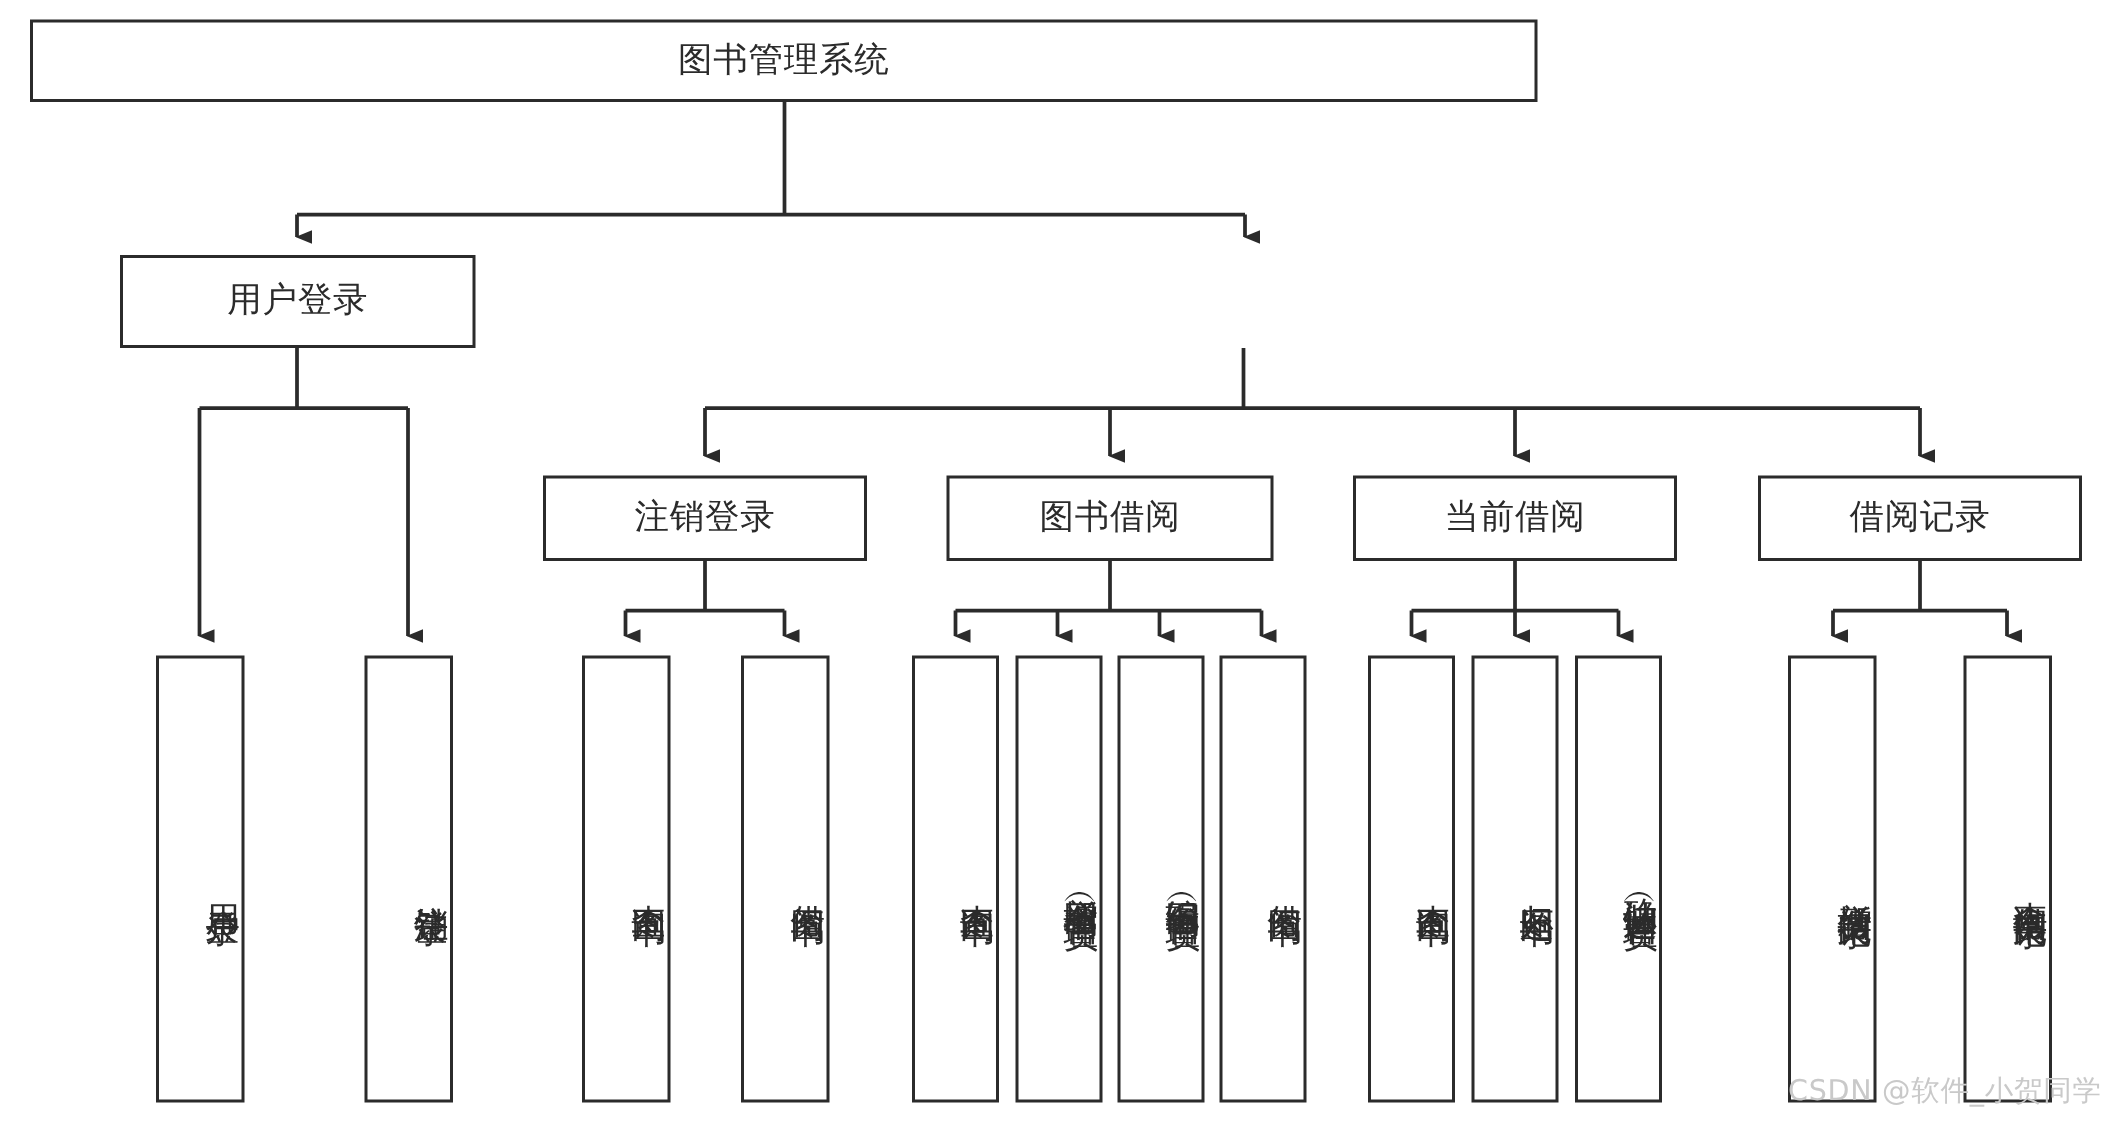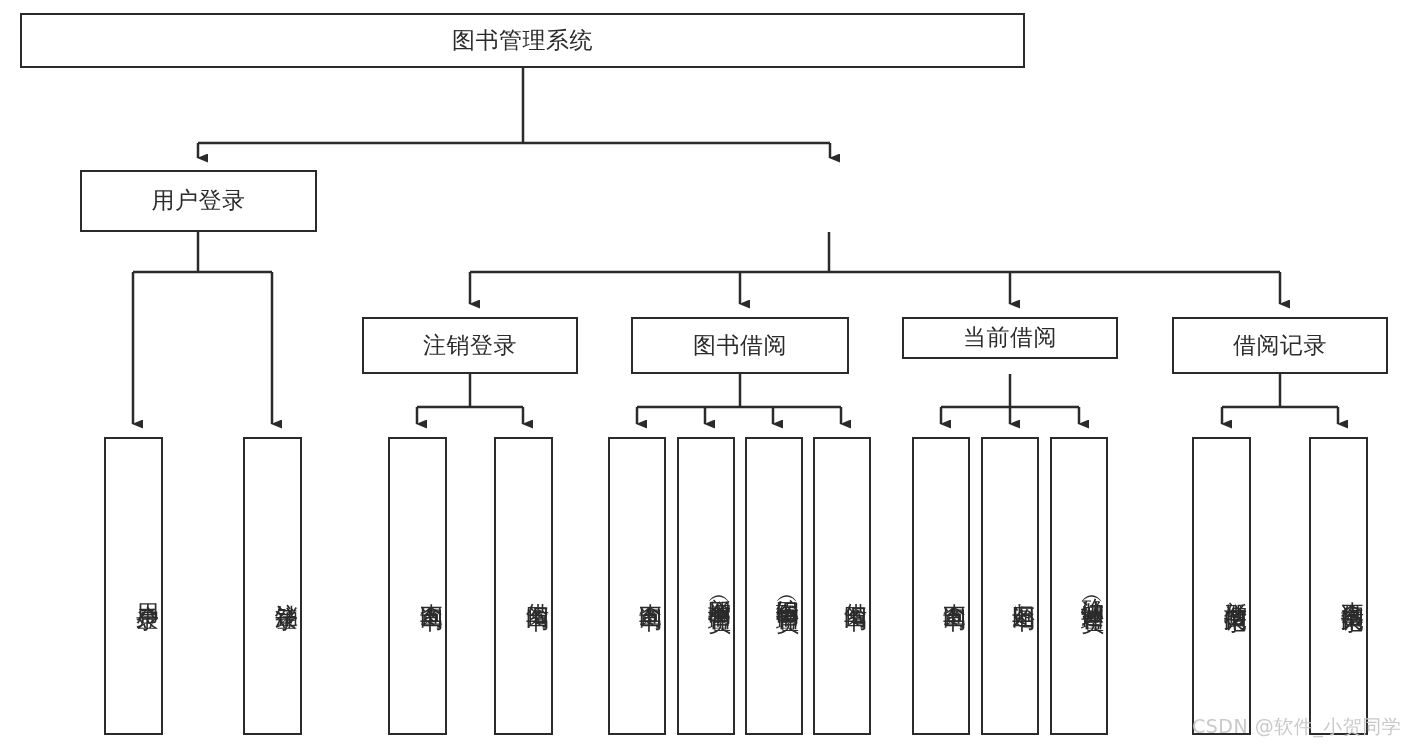--- a/index.html
+++ b/index.html
@@ -127,21 +127,21 @@
   <div class="node horiz" style="left:80px; top:170px; width:237px; height:62px;">
     <span class="nlabel">用户登录</span>
   </div>
 
   <div class="node horiz" style="left:362px; top:317px; width:216px; height:57px;">
     <span class="nlabel">注销登录</span>
   </div>
   <div class="node horiz" style="left:631px; top:317px; width:218px; height:57px;text-align:center;">
     <span class="nlabel">图书借阅</span>
   </div>
-  <div class="node horiz" style="left:902px; top:317px; width:216px; height:42px;">
+  <div class="node horiz" style="left:902px; top:317px; width:216px; height:57px;">
     <span class="nlabel">当前借阅</span>
   </div>
   <div class="node horiz" style="left:1172px; top:317px; width:216px; height:57px;">
     <span class="nlabel">借阅记录</span>
   </div>
 
   <div class="node vert" style="left:104px; top:437px; width:59px; height:298px;">
     <span class="nlabel">用户登录</span>
   </div>
   <div class="node vert" style="left:243px; top:437px; width:59px; height:298px;">

